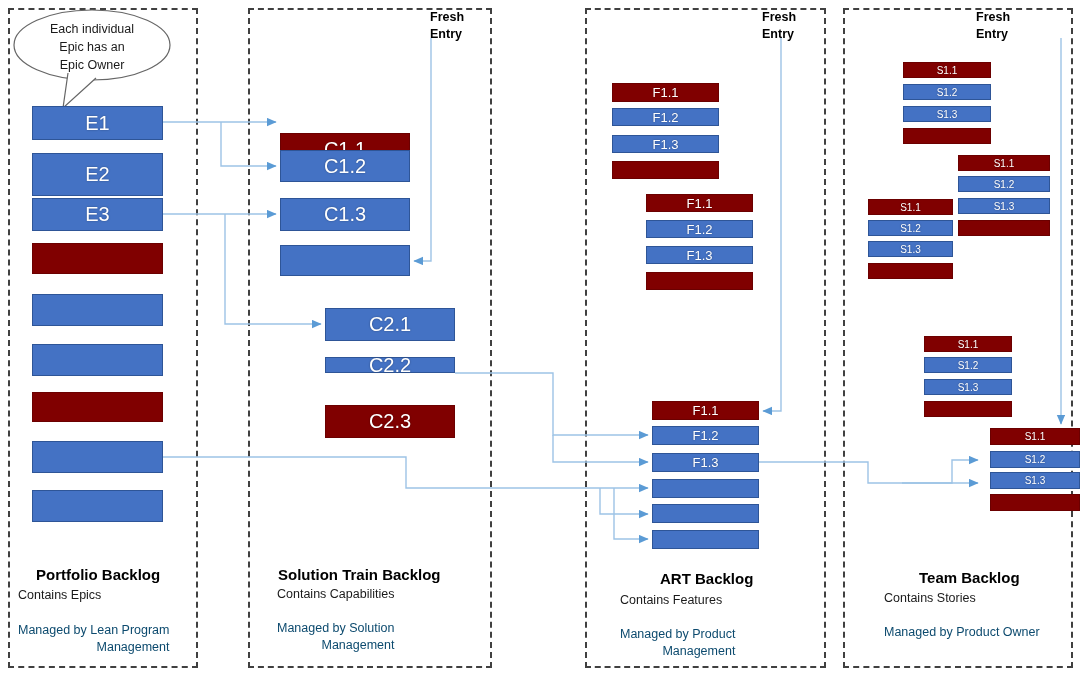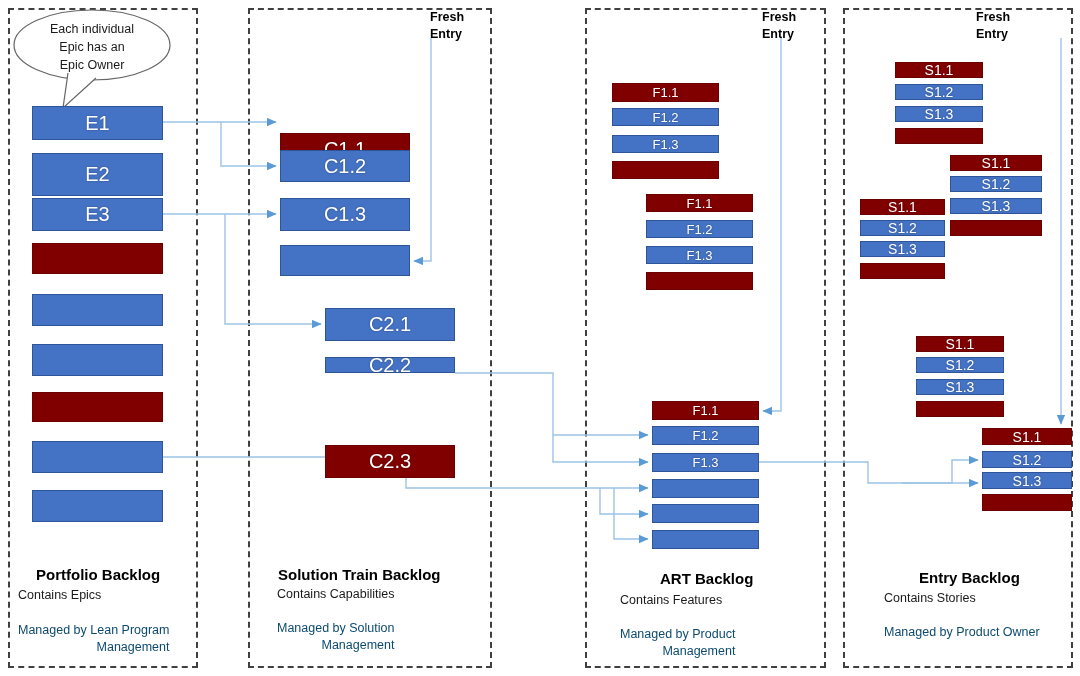--- a/index.html
+++ b/index.html
@@ -9,21 +9,21 @@
   .column{position:absolute;border:2px dashed #404040;box-sizing:border-box;}
 
   .item{position:absolute;box-sizing:border-box;display:flex;align-items:center;justify-content:center;
         color:#ffffff;text-shadow:0 0 2px rgba(0,0,0,.35);}
   .blue{background:#4472C4;border:1px solid #2E5597;}
   .red{background:#800000;border:1px solid #6b0000;}
 
   .epic{font-size:20px;}
   .cap{font-size:20px;}
   .feat{font-size:13px;}
-  .story{font-size:14px;}
+  .story{font-size:10px;margin-left:8px;}
 
   .label-title{position:absolute;font-weight:bold;font-size:15px;color:#000;white-space:nowrap;}
   .label-sub{position:absolute;font-size:12.5px;color:#1a1a1a;white-space:nowrap;}
   .label-mgr{position:absolute;font-size:12.5px;color:#0c4a6e;white-space:pre-line;line-height:1.35;text-align:right;}
 
   .fresh{position:absolute;font-weight:bold;font-size:12.5px;color:#000;line-height:1.35;text-align:left;white-space:pre-line;}
 
   svg.wires{position:absolute;left:0;top:0;width:1080px;height:676px;pointer-events:none;}
   .wire{fill:none;stroke:#9DC3E6;stroke-width:1.4;}
   .ahead{fill:#5B9BD5;}
@@ -91,21 +91,21 @@
       <div class="item blue epic" style="left: 32px; top: 344px; width: 131px; height: 32px;"></div>
       <div class="item red epic" style="left: 32px; top: 392px; width: 131px; height: 30px;"></div>
       <div class="item blue epic" style="left: 32px; top: 441px; width: 131px; height: 32px;"></div>
       <div class="item blue epic" style="left: 32px; top: 490px; width: 131px; height: 32px;"></div>
       <div class="item red cap" style="left: 280px; top: 105px; width: 130px; height: 33px; margin-top: 28px;">C1.1</div>
       <div class="item blue cap" style="left: 280px; top: 150px; width: 130px; height: 32px;">C1.2</div>
       <div class="item blue cap" style="left: 280px; top: 198px; width: 130px; height: 33px;">C1.3</div>
       <div class="item blue cap" style="left: 280px; top: 245px; width: 130px; height: 31px;"></div>
       <div class="item blue cap" style="left: 325px; top: 308px; width: 130px; height: 33px;">C2.1</div>
       <div class="item blue cap" style="left: 325px; top: 357px; width: 130px; height: 16px;">C2.2</div>
-      <div class="item red cap" style="left: 325px; top: 405px; width: 130px; height: 33px; margin-top: 40px;">C2.3</div>
+      <div class="item red cap" style="left: 325px; top: 405px; width: 130px; height: 33px;">C2.3</div>
       <div class="item red feat" style="left: 612px; top: 83px; width: 107px; height: 19px;">F1.1</div>
       <div class="item blue feat" style="left: 612px; top: 108px; width: 107px; height: 18px;">F1.2</div>
       <div class="item blue feat" style="left: 612px; top: 135px; width: 107px; height: 18px;">F1.3</div>
       <div class="item red feat" style="left: 612px; top: 161px; width: 107px; height: 18px;"></div>
       <div class="item red feat" style="left: 646px; top: 194px; width: 107px; height: 18px;">F1.1</div>
       <div class="item blue feat" style="left: 646px; top: 220px; width: 107px; height: 18px;">F1.2</div>
       <div class="item blue feat" style="left: 646px; top: 246px; width: 107px; height: 18px;">F1.3</div>
       <div class="item red feat" style="left: 646px; top: 272px; width: 107px; height: 18px;"></div>
       <div class="item red feat" style="left: 652px; top: 401px; width: 107px; height: 19px;">F1.1</div>
       <div class="item blue feat" style="left: 652px; top: 426px; width: 107px; height: 19px;">F1.2</div>
@@ -150,17 +150,17 @@
   <div class="label-title" style="left:278px;top:566px;">Solution  Train Backlog</div>
   <div class="label-sub" style="left:277px;top:587px;">Contains Capabilities</div>
   <div class="label-mgr" style="left:277px;top:620px;">Managed by Solution
 Management</div>
 
   <div class="label-title" style="left:660px;top:570px;">ART  Backlog</div>
   <div class="label-sub" style="left:620px;top:593px;">Contains Features</div>
   <div class="label-mgr" style="left:620px;top:626px;">Managed by Product
 Management</div>
 
-  <div class="label-title" style="left:919px;top:569px;">Entry  Backlog</div>
+  <div class="label-title" style="left:919px;top:569px;">Team  Backlog</div>
   <div class="label-sub" style="left:884px;top:591px;">Contains Stories</div>
   <div class="label-mgr" style="left:884px;top:624px;">Managed by Product Owner</div>
 
 </div>
 
 </body></html>

